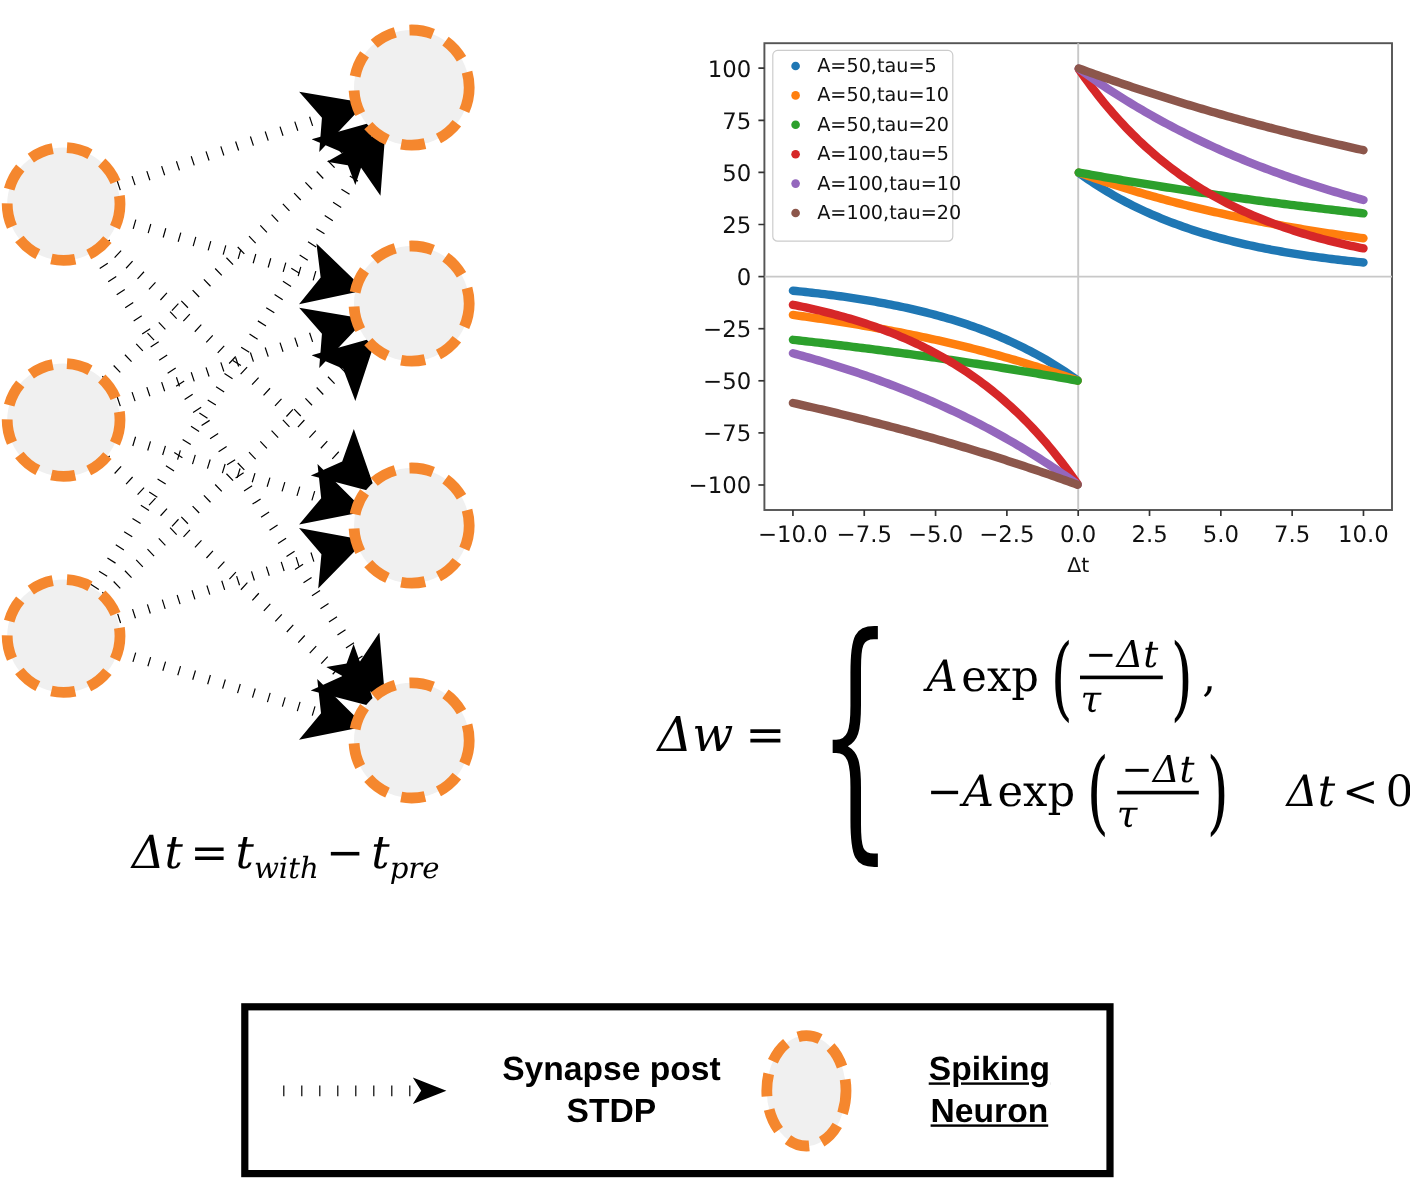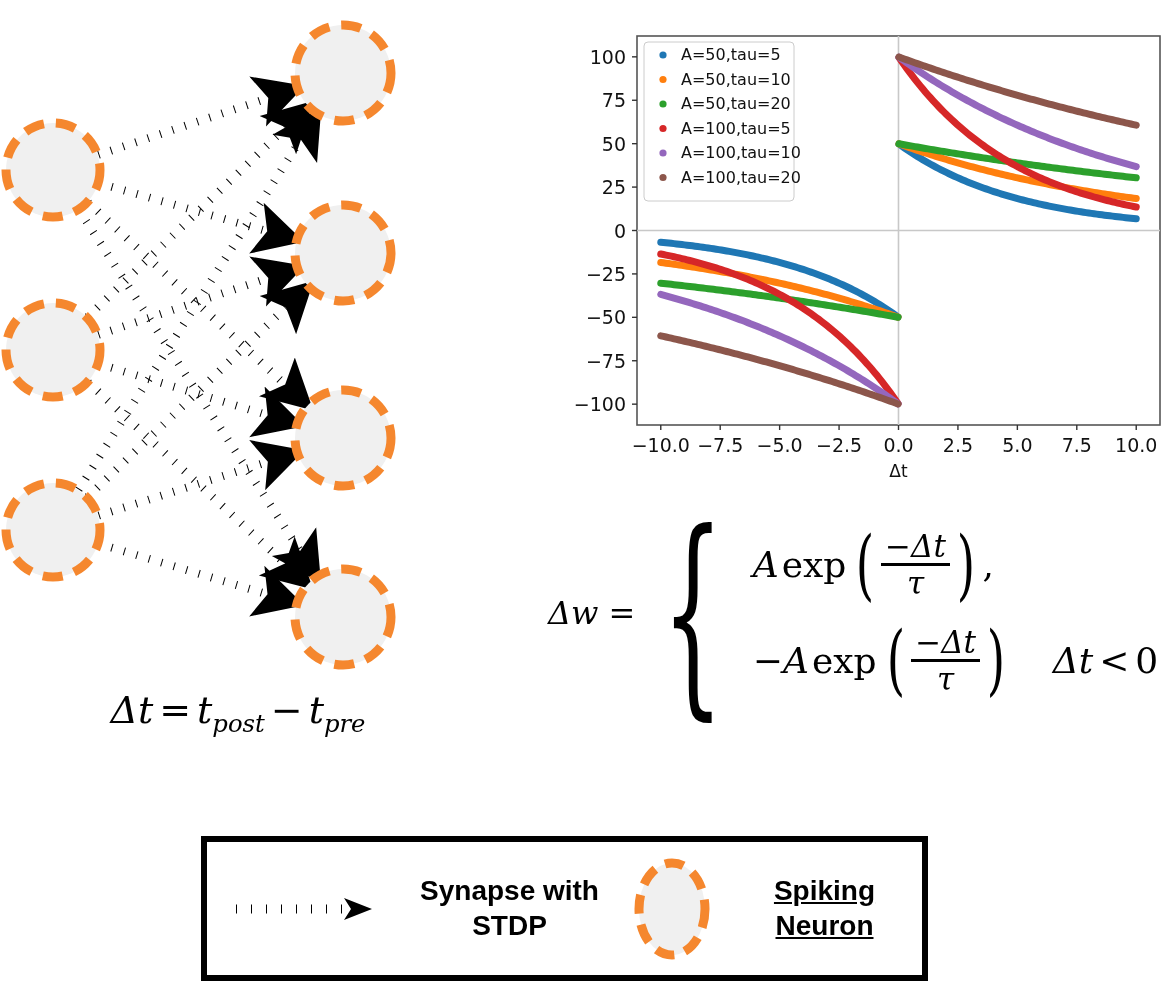--- a/index.html
+++ b/index.html
@@ -72,21 +72,21 @@
     height: 235px;
     font-family: "DejaVu Serif", serif;
     color: #000;
   }
   .eq-row {
     display: flex;
     align-items: center;
     height: 100%;
   }
   .eq-lhs {
-    font-size: 32px;
+    font-size: 40px;
     font-style: italic;
     white-space: nowrap;
     padding-right: 4px;
   }
   .eq-lhs .eqsign {
     font-style: normal;
     padding-left: 10px;
   }
   .eq-brace {
     font-size: 150px;
@@ -116,21 +116,21 @@
     font-size: 76px;
     font-family: "DejaVu Serif", serif;
     line-height: 0.55;
     transform: scaleX(0.62);
     display: inline-block;
     font-weight: 300;
   }
   .frac {
     display: inline-flex;
     flex-direction: column;
-    align-items: center;
+    align-items: flex-start;
     vertical-align: middle;
     margin: 0 1px;
   }
   .frac .num {
     font-size: 31px;
     font-style: italic;
     padding: 0 4px 1px 4px;
     line-height: 1.05;
   }
   .frac .bar {
@@ -223,21 +223,21 @@
           <circle cx="53" cy="530" r="47" fill="#F0F0F0" stroke="#F5872E" stroke-width="9" stroke-dasharray="20 12" stroke-linecap="butt"></circle>
           <circle cx="343" cy="73" r="48" fill="#F0F0F0" stroke="#F5872E" stroke-width="9" stroke-dasharray="20 12" stroke-linecap="butt"></circle>
           <circle cx="343" cy="253" r="48" fill="#F0F0F0" stroke="#F5872E" stroke-width="9" stroke-dasharray="20 12" stroke-linecap="butt"></circle>
           <circle cx="343" cy="438" r="48" fill="#F0F0F0" stroke="#F5872E" stroke-width="9" stroke-dasharray="20 12" stroke-linecap="butt"></circle>
           <circle cx="343" cy="617" r="48" fill="#F0F0F0" stroke="#F5872E" stroke-width="9" stroke-dasharray="20 12" stroke-linecap="butt"></circle>
         </g>
     </svg>
   </div>
 
   <div id="dt-definition">
-    <span><span>Δ</span><span>t</span></span><span class="op">=</span><span><span>t</span><span class="sub">post</span></span><span class="op">−</span><span><span>t</span><span class="sub">pre</span></span>
+    <span><span>Δ</span><span>t</span></span><span class="op">=</span><span><span>t</span><span class="sub">with</span></span><span class="op">−</span><span><span>t</span><span class="sub">pre</span></span>
   </div>
 
   <div id="chart-panel">
     <svg id="chart-svg" width="600" height="470" viewBox="0 0 600 470">
       <g id="chart-axes-frame">
           <rect x="62" y="18" width="523" height="389" fill="#fff" stroke="#555555" stroke-width="1.6"></rect>
         </g>
       <g id="chart-zerolines">
           <line x1="62" y1="212.5" x2="585" y2="212.5" stroke="#c8c8c8" stroke-width="1.6"></line>
           <line x1="323.5" y1="18" x2="323.5" y2="407" stroke="#c8c8c8" stroke-width="1.6"></line>
@@ -356,21 +356,21 @@
     </div>
   </div>
 
   <div id="key-box">
     <div id="key-arrow-cell">
       <svg width="150" height="30" viewBox="0 0 150 30">
         <line x1="4" y1="15" x2="116" y2="15" stroke="#000" stroke-width="9" stroke-dasharray="1 14" stroke-linecap="butt"></line>
         <path d="M112,4 L140,15 L112,26 L119,15 Z" fill="#000"></path>
       </svg>
     </div>
-    <div id="key-synapse-label">Synapse with
+    <div id="key-synapse-label">Synapse post
 STDP</div>
     <div id="key-neuron-cell">
       <svg width="86" height="112" viewBox="0 0 86 112">
         <ellipse cx="43" cy="56" rx="33" ry="46" fill="#F0F0F0" stroke="#F5872E" stroke-width="9" stroke-dasharray="19 11" stroke-linecap="butt"></ellipse>
       </svg>
     </div>
     <div id="key-neuron-label">Spiking
 Neuron</div>
   </div>
 

